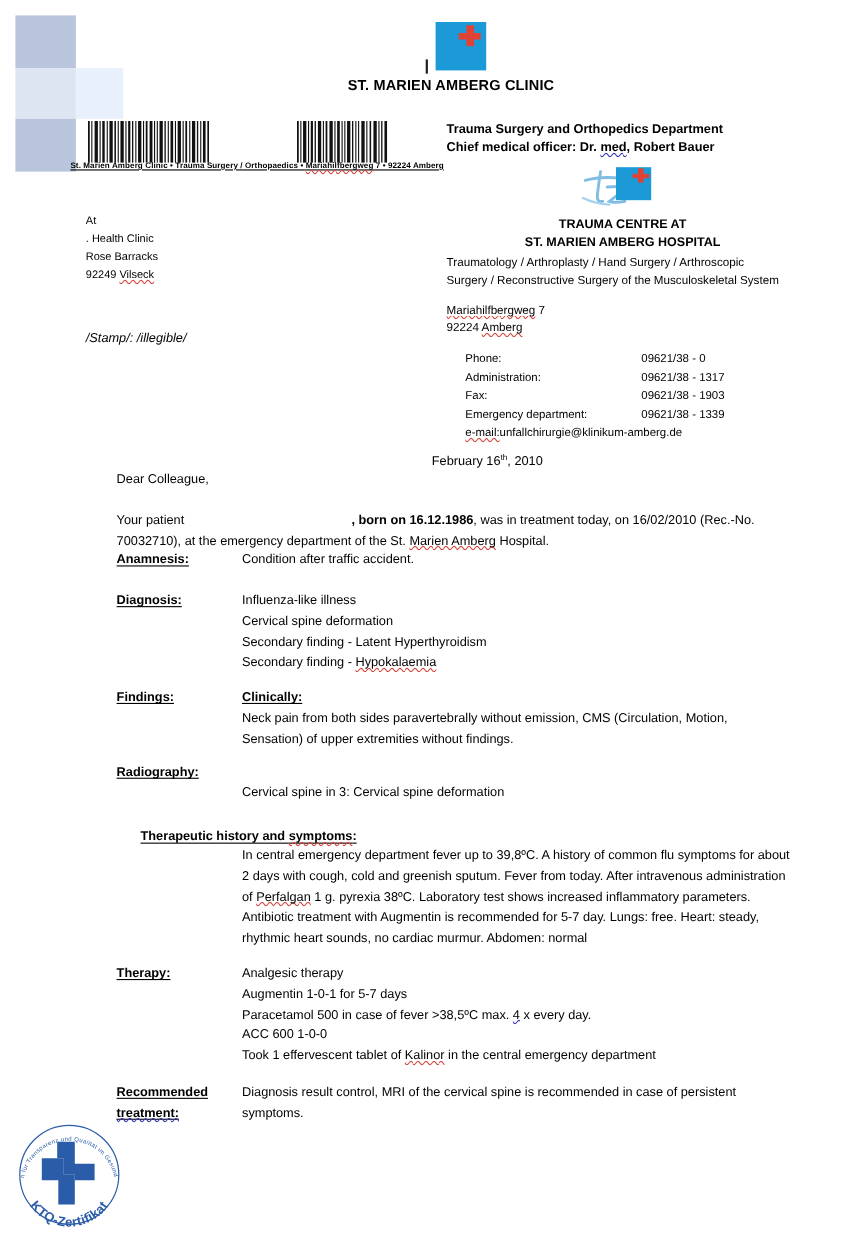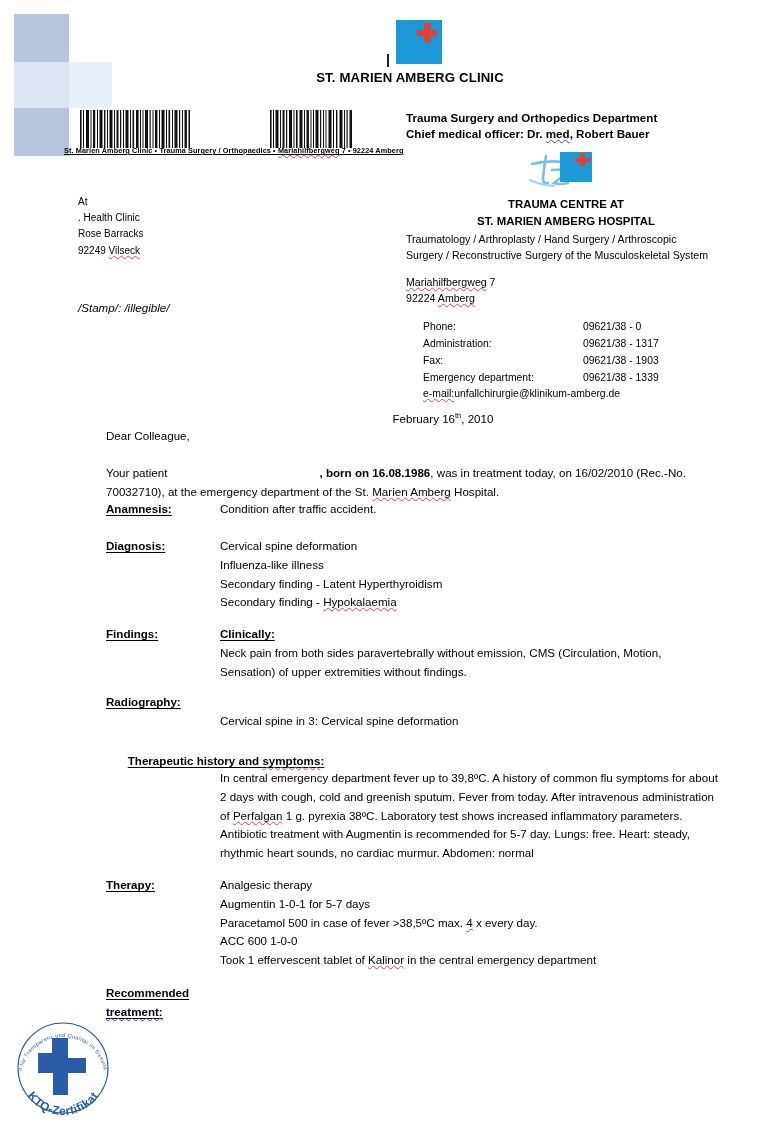--- a/index.html
+++ b/index.html
@@ -267,32 +267,32 @@
     <div>At</div>
     <div>. Health Clinic</div>
     <div>Rose Barracks</div>
     <div><span>92249 </span><span class="sq-red">Vilseck</span></div>
   </div>
   <div id="stamp">/Stamp/: /illegible/</div>
 
   <div id="doc-date"><span>February 16</span><sup>th</sup><span>, 2010</span></div>
   <div id="greeting">Dear Colleague,</div>
 
-  <div id="intro"><span>Your patient</span><span class="redaction"></span><b>, born on 16.08.1986</b><span>, was in treatment today, on 16/02/2010 (Rec.-No. 70032710), at the emergency department of the St. </span><span class="sq-red">Marien Amberg</span><span> Hospital.</span></div>
+  <div id="intro"><span>Your patient</span><span class="redaction"></span><b>, born on 16.12.1986</b><span>, was in treatment today, on 16/02/2010 (Rec.-No. 70032710), at the emergency department of the St. </span><span class="sq-red">Marien Amberg</span><span> Hospital.</span></div>
 
   <div class="sec" style="top:500px;">
     <div class="label">Anamnesis:</div>
     <div class="body">Condition after traffic accident.</div>
   </div>
 
   <div class="sec" style="top:537px;">
     <div class="label">Diagnosis:</div>
     <div class="body">
+      <div>Influenza-like illness</div>
       <div>Cervical spine deformation</div>
-      <div>Influenza-like illness</div>
       <div>Secondary finding - Latent Hyperthyroidism</div>
       <div><span>Secondary finding - </span><span class="sq-red">Hypokalaemia</span></div>
     </div>
   </div>
 
   <div class="sec" style="top:625px;">
     <div class="label">Findings:</div>
     <div class="body">
       <div class="sub">Clinically:</div>
       <div>Neck pain from both sides paravertebrally without emission, CMS (Circulation, Motion, Sensation) of upper extremities without findings.</div>
@@ -322,20 +322,21 @@
       <div>ACC 600 1-0-0</div>
       <div><span>Took 1 effervescent tablet of </span><span class="sq-red">Kalinor</span><span> in the central emergency department</span></div>
     </div>
   </div>
 
   <div class="sec" style="top:984px;">
     <div class="label">
       <div>Recommended</div>
       <div class="sq-blue">treatment:</div>
     </div>
+    <div class="body">Diagnosis result control, MRI of the cervical spine is recommended in case of persistent symptoms.</div>
   </div>
 
   <svg id="ktq" viewBox="0 0 110 110">
     <defs>
       <path id="ktqArcTop" d="M 14,58 A 42,42 0 0 1 96,58" fill="none"></path>
       <path id="ktqArcBot" d="M 12,60 A 43,43 0 0 0 98,60" fill="none"></path>
     </defs>
     <circle cx="55" cy="56" r="45" fill="none" stroke="#2a5ca8" stroke-width="1.1"></circle>
 
     <path d="M44 26 L60 26 L60 46 L78 46 L78 61 L60 61 L60 56 L50 56 L50 41 L44 41 Z" fill="#2a5ca8"></path>

